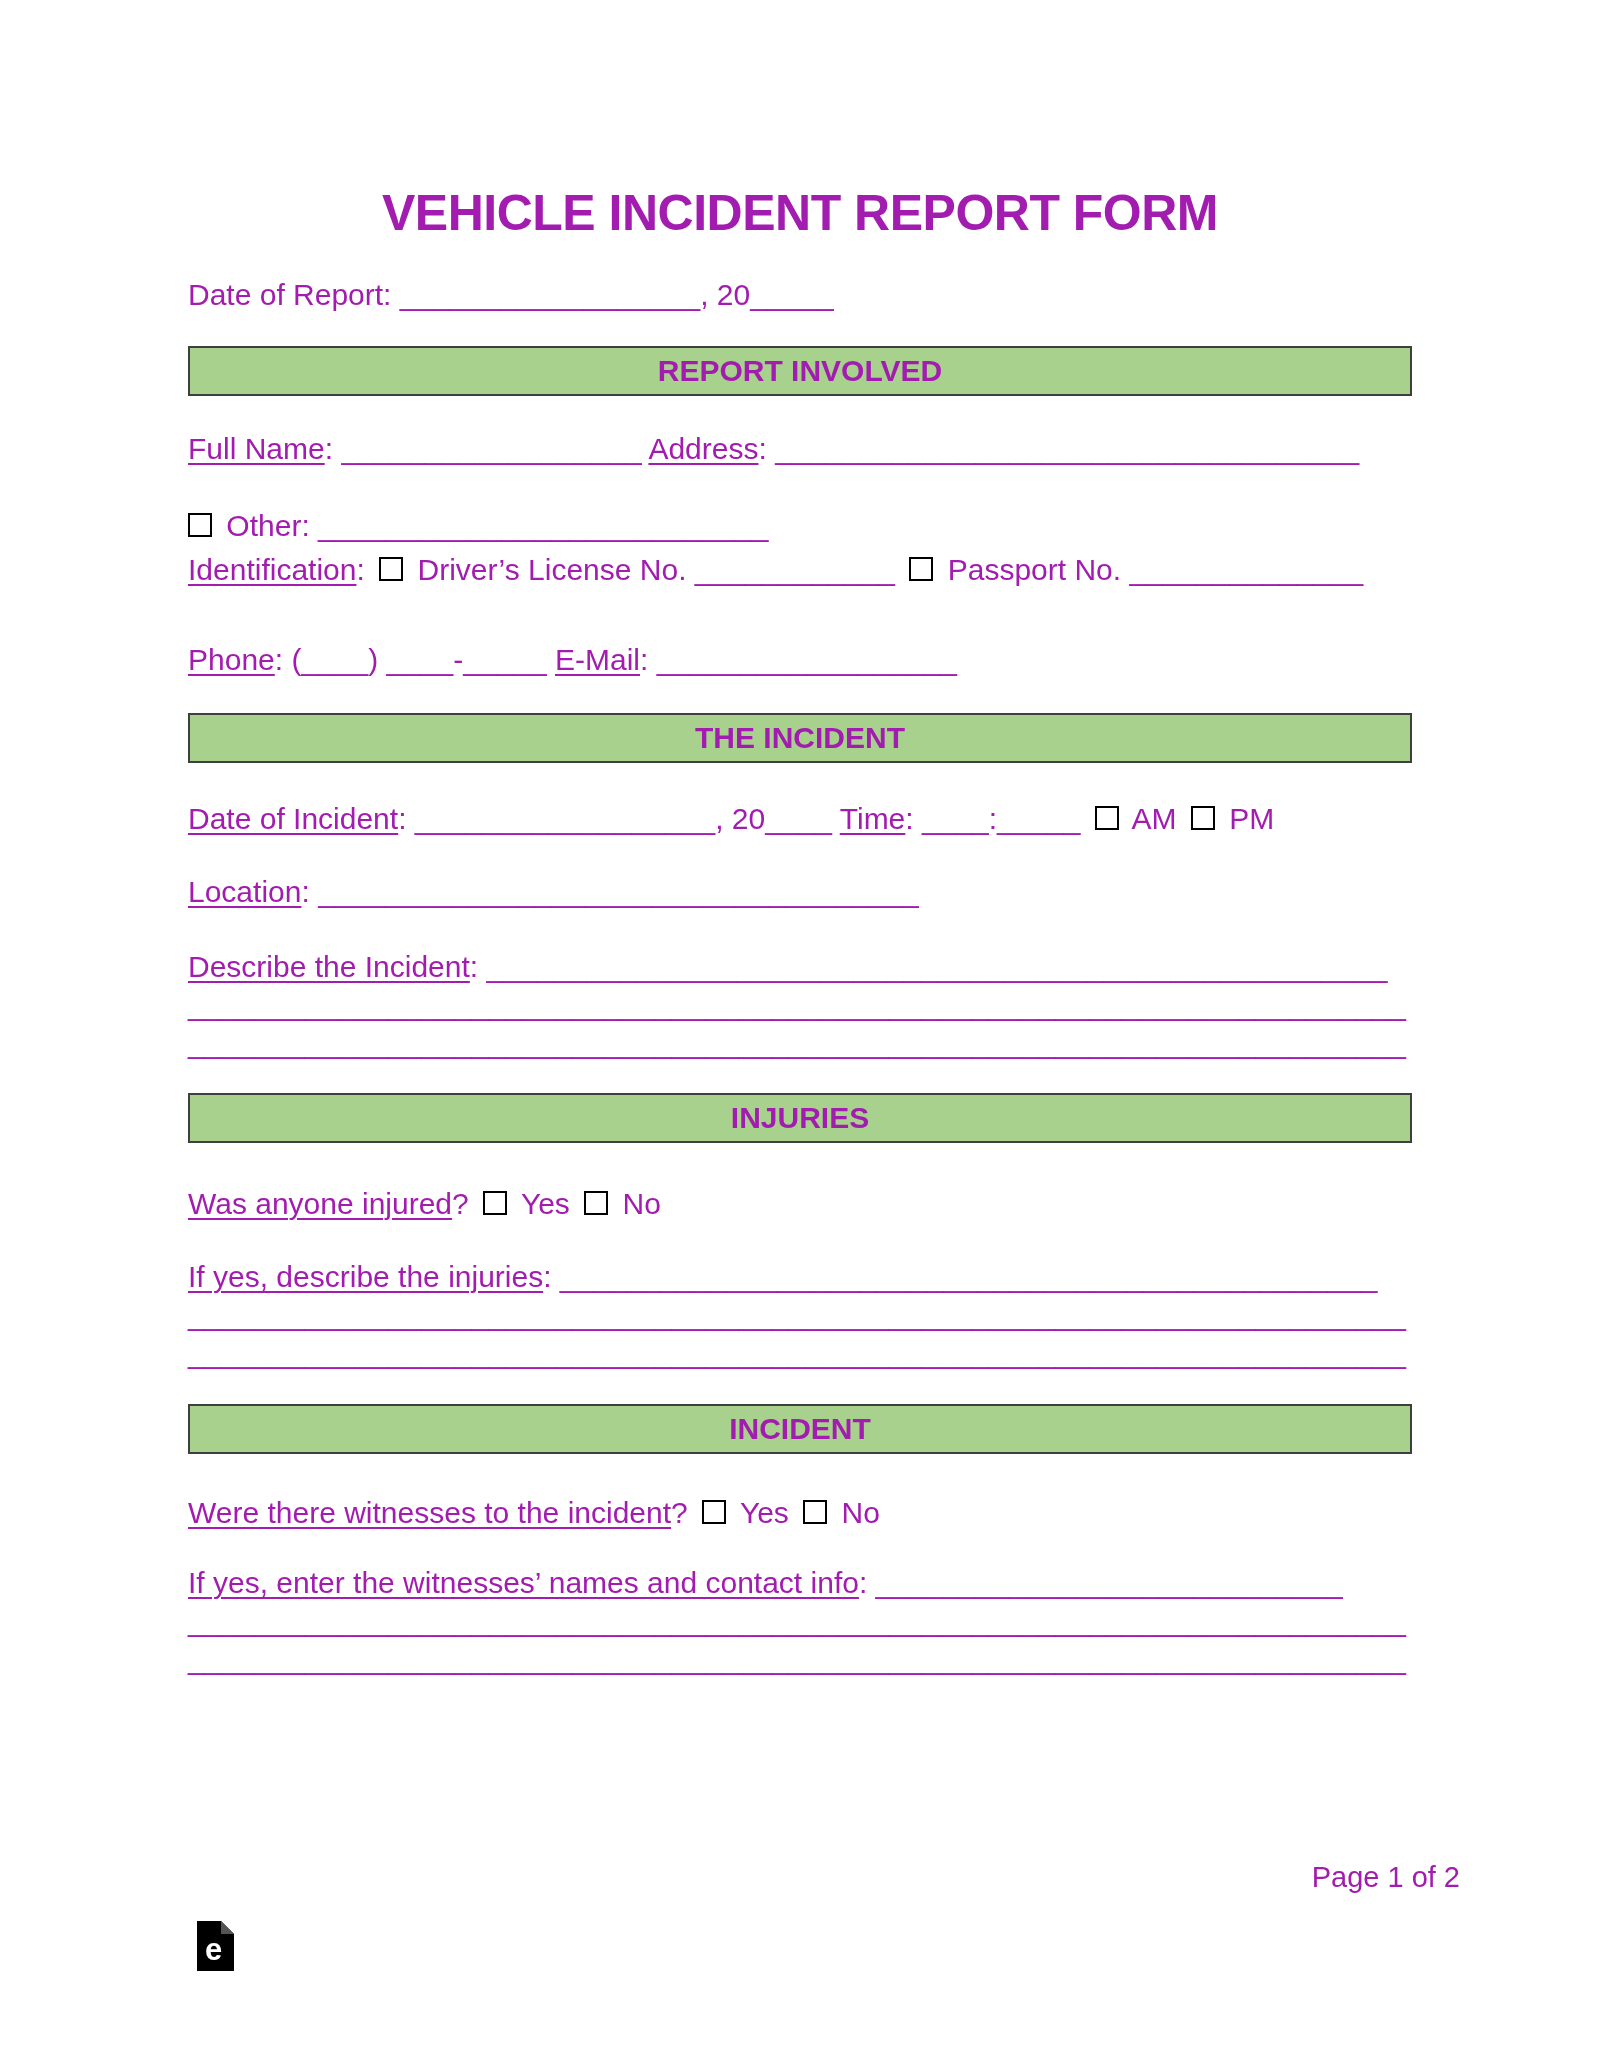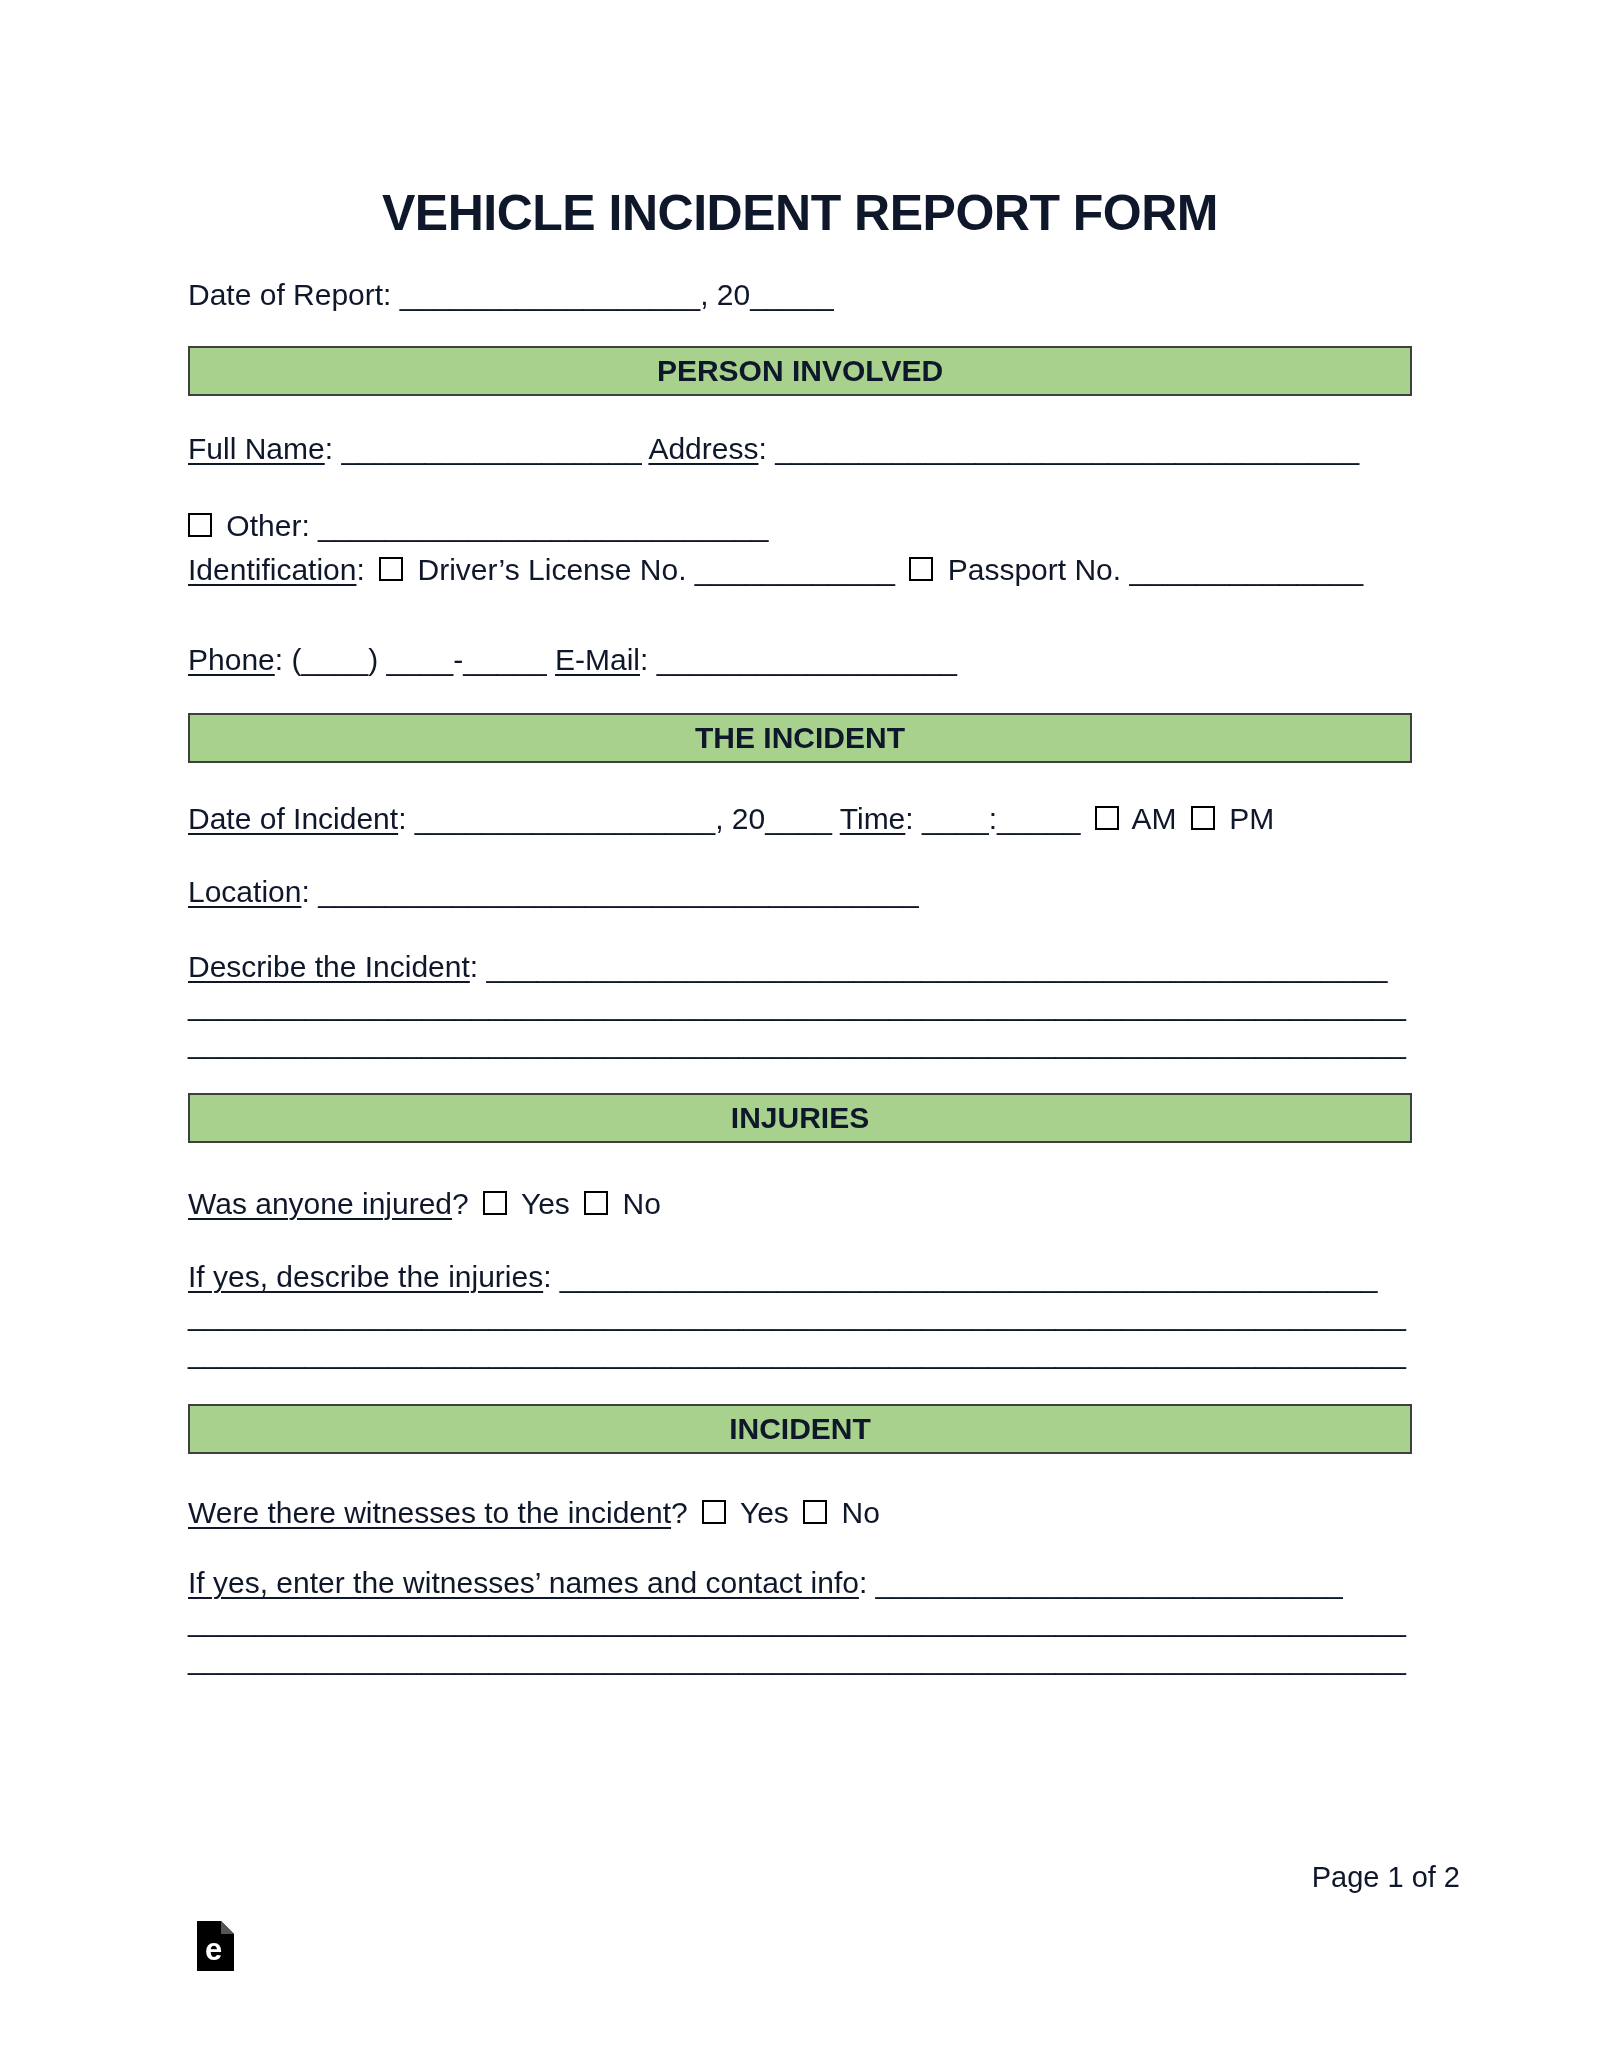--- a/index.html
+++ b/index.html
@@ -2,21 +2,21 @@
 <html><head>
 <meta charset="utf-8">
 <style>
   html,body{margin:0;padding:0;background:#fff;}
   .page{
     position:relative;
     width:1600px;
     height:2070px;
     background:#ffffff;
     font-family:"Liberation Sans","DejaVu Sans",sans-serif;
-    color:#0f172a;
+    color:#a21caf;
     font-size:30px;
     overflow:hidden;
   }
   .content{padding:0 188px;}
   h1.title{
     margin:185px 0 0 0;
     font-size:50px;
     line-height:56px;
     font-weight:bold;
     text-align:center;
@@ -74,21 +74,21 @@
 
 
     <div class="field f-date-report">
       <div class="line">
         <span>Date of Report</span><span>:</span>
         <span class="blank">__________________</span><span>, 20</span><span class="blank">_____</span>
       </div>
     </div>
 
     <div class="section-bar bar-person">
-      <span>PERSON INVOLVED</span>
+      <span>REPORT INVOLVED</span>
     </div>
 
     <div class="field f-fullname">
       <div class="line">
         <span class="u">Full Name</span><span>:</span>
         <span class="blank">__________________</span>
         <span class="u">Address</span><span>:</span>
         <span class="blank">___________________________________</span>
       </div>
     </div>

